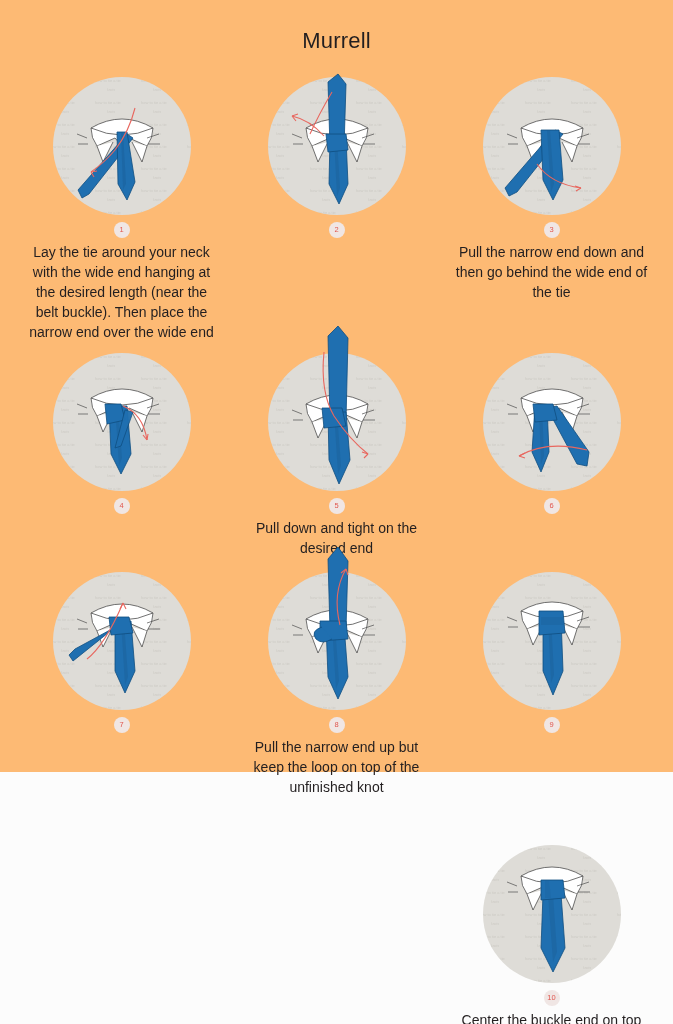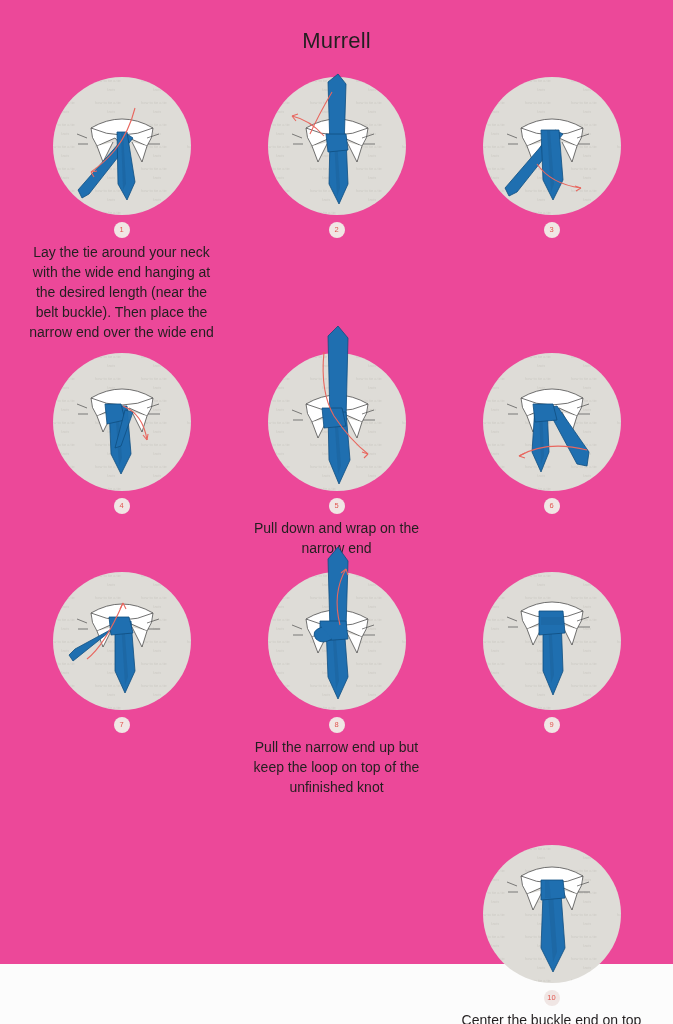--- a/index.html
+++ b/index.html
@@ -6,22 +6,22 @@
   html, body {
     width: 673px;
     height: 1024px;
     background: #fcfcfc;
     font-family: "Liberation Sans", sans-serif;
     overflow: hidden;
   }
   .page {
     position: relative;
     width: 673px;
-    height: 964px;
-    background: #ec4899;
+    height: 772px;
+    background: #fdba74;
   }
   .page-title {
     text-align: center;
     font-size: 22px;
     font-weight: 400;
     color: #231f20;
     letter-spacing: 0.2px;
     padding-top: 30px;
     line-height: 1;
   }
@@ -175,20 +175,21 @@
             <path d="M100 74 L95 90 L85 70" fill="#ffffff" stroke="#4d4d4d" stroke-width="0.8"></path>
             <path d="M40 66 L30 62 M41 72 L31 72 M100 66 L112 62 M101 72 L113 72" stroke="#4d4d4d" stroke-width="0.7" fill="none"></path>
             <path d="M78 58 L86 62 L40 120 L32 124 L28 116 Z" fill="#1f6fb0" stroke="#0f4e80" stroke-width="0.8"></path>
             <path d="M64 58 L82 58 L86 108 L76 128 L66 108 Z" fill="#1f6fb0" stroke="#0f4e80" stroke-width="0.8"></path>
             <path d="M70 58 L73 58 L77 112 L74 120 Z" fill="#1a5f99" opacity="0.45"></path>
             <path d="M60 92 Q74 112 104 116" fill="none" stroke="#e8675f" stroke-width="1.1"></path>
             <path d="M104 116 L98 114 M104 116 L99 119" stroke="#e8675f" stroke-width="1.1" fill="none"></path>
           </svg>
         </div>
         <div class="badge">3</div>
+        <div class="caption">Pull the narrow end down and then go behind the wide end of the tie</div>
       </div>
     </div>
 
     <div class="row row-2">
 
       <div class="step">
         <div class="illus-wrap">
           <svg width="150" height="148" viewBox="0 0 150 148">
             <defs>
               <pattern id="wm4" width="46" height="22" patternUnits="userSpaceOnUse">
@@ -233,21 +234,21 @@
 
             <path d="M66 -12 L76 -22 L86 -10 L84 72 L68 74 Z" fill="#1f6fb0" stroke="#0f4e80" stroke-width="0.8"></path>
             <path d="M66 64 L84 64 L88 112 L77 136 L67 112 Z" fill="#1f6fb0" stroke="#0f4e80" stroke-width="0.8"></path>
             <path d="M72 64 L75 64 L79 118 L76 126 Z" fill="#1a5f99" opacity="0.45"></path>
             <path d="M60 60 L80 60 L84 78 L62 80 Z" fill="#1f6fb0" stroke="#0f4e80" stroke-width="0.8"></path>
             <path d="M62 4 Q58 44 72 68 Q88 92 106 106" fill="none" stroke="#e8675f" stroke-width="1.1"></path>
             <path d="M106 106 L100 104 M106 106 L102 110" stroke="#e8675f" stroke-width="1.1" fill="none"></path>
           </svg>
         </div>
         <div class="badge">5</div>
-        <div class="caption">Pull down and wrap on the narrow end</div>
+        <div class="caption">Pull down and tight on the desired end</div>
       </div>
 
       <div class="step">
         <div class="illus-wrap">
           <svg width="150" height="148" viewBox="0 0 150 148">
             <defs>
               <pattern id="wm6" width="46" height="22" patternUnits="userSpaceOnUse">
                 <text x="2" y="10" font-family="Liberation Sans, sans-serif" font-size="4" fill="#cbc9c3">how to tie a tie</text>
                 <text x="14" y="19" font-family="Liberation Sans, sans-serif" font-size="3.4" fill="#cbc9c3">knots</text>
               </pattern>

